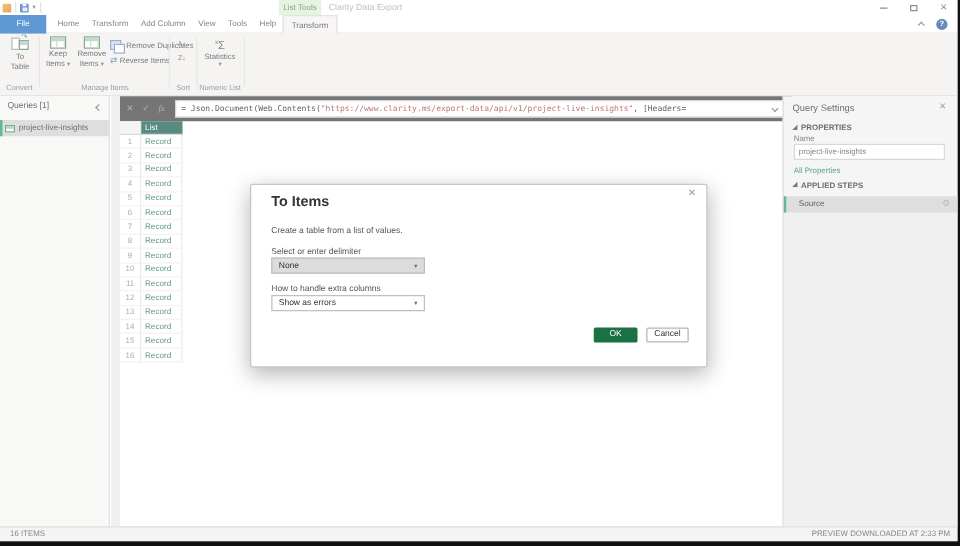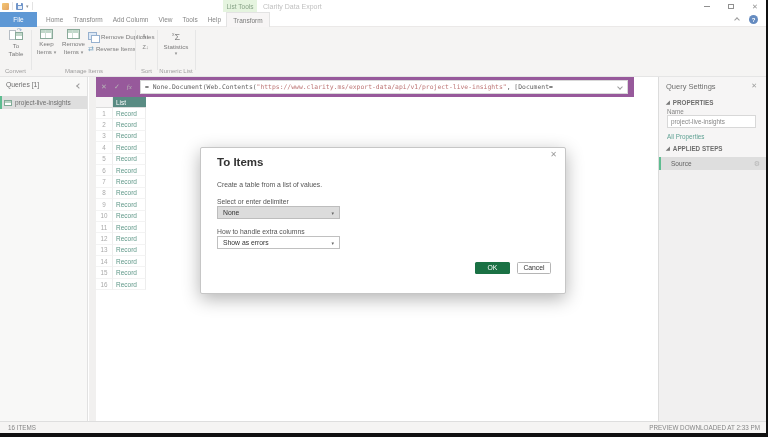--- a/index.html
+++ b/index.html
@@ -65,36 +65,36 @@
   .q-head { position:absolute; left:6px; top:4px; font-size:6.8px; color:#333; }
   .q-collapse { position:absolute; right:6px; top:7px; }
   .q-item { position:absolute; left:0; top:19px; width:100%; height:13px; background:#d2d2d2; display:flex; align-items:center; gap:3px; padding-left:4px; }
   .q-item .selbar { position:absolute; left:0; top:0; width:2px; height:100%; background:#21a366; }
   .mini-tbl { position:relative; width:8px; height:6px; border:1px solid #4f8a6e; background:#fff; }
   .mini-tbl::before { content:""; position:absolute; left:0; top:0; width:100%; height:2px; background:#9fc3ae; }
   .q-item-label { font-size:6.5px; color:#333; }
   .splitter { position:absolute; left:89px; top:77px; width:7px; bottom:12px; background:#eceae9; }
 
   .center { position:absolute; left:96px; top:77px; width:538px; bottom:12px; background:#fff; }
-  .fbar { position:absolute; left:0; top:0; width:100%; height:20px; background:#701a75; }
+  .fbar { position:absolute; left:0; top:0; width:100%; height:20px; background:#404040; }
   .fbar-icons { position:absolute; left:5px; top:0; height:20px; display:flex; align-items:center; gap:7px; color:#9a9a9a; font-size:7px; }
   .fx { font-style:italic; font-family:"Liberation Serif", serif; }
   .finput { position:absolute; left:44px; top:3px; right:6px; height:14px; background:#fff; border:1px solid #c9c9c9; display:flex; align-items:center; padding:0 4px; overflow:hidden; white-space:nowrap; font-family:"DejaVu Sans Mono", monospace; font-size:6.4px; color:#222; }
   .fstr { color:#a33e3e; }
   .fchev { position:absolute; right:12px; top:8px; }
 
   .grid { position:absolute; left:0; top:20px; }
   .g-hrow { display:flex; height:11px; }
   .g-corner { width:17px; background:#f3f2f1; border-right:1px solid #e0e0e0; border-bottom:1px solid #cfcfcf; }
   .g-colhead { width:33px; background:#195f54; color:#fff; font-size:6.5px; display:flex; align-items:center; padding-left:3px; border-bottom:1px solid #cfcfcf; }
   .g-row { display:flex; height:11.4px; }
   .g-num { width:17px; border-right:1px solid #e6e6e6; border-bottom:1px solid #efefef; color:#888; font-size:6.3px; display:flex; align-items:center; justify-content:center; }
   .g-val { width:33px; border-right:1px solid #e6e6e6; border-bottom:1px solid #efefef; color:#1e6e58; font-size:6.5px; display:flex; align-items:center; padding-left:3px; }
 
-  .settings { position:absolute; right:0; top:77px; width:108px; bottom:12px; background:#f3f2f1; border-left:1px solid #cfcfcf; }
+  .settings { position:absolute; right:0; top:77px; width:140px; bottom:12px; background:#f3f2f1; border-left:1px solid #cfcfcf; }
   .s-title { position:absolute; left:7px; top:5px; font-size:7.5px; color:#333; }
   .s-close { position:absolute; right:9px; top:5px; font-size:7px; color:#777; line-height:1; }
   .s-sec { position:absolute; left:7px; display:flex; align-items:center; gap:3px; font-size:6.3px; font-weight:bold; color:#333; }
   .tri { font-size:5px; color:#444; line-height:1; }
   .s-label { position:absolute; left:8px; font-size:6.3px; color:#555; }
   .s-input { position:absolute; left:8px; right:10px; top:38px; height:13px; background:#fff; border:1px solid #c9c9c9; display:flex; align-items:center; padding-left:3px; font-size:6.3px; color:#555; }
   .s-link { position:absolute; left:8px; top:56px; font-size:6.3px; color:#1d7a68; }
   .steps-area { position:absolute; left:0; top:80px; width:100%; bottom:0; background:#ecebea; }
   .step-row { position:relative; width:100%; height:13px; background:#d2d2d2; display:flex; align-items:center; }
   .step-row .selbar { position:absolute; left:0; top:0; width:2px; height:100%; background:#21a366; }
@@ -227,23 +227,23 @@
     <div class="splitter"></div>
 
     <div class="center">
       <div class="fbar">
         <div class="fbar-icons">
           <span>✕</span>
           <span>✓</span>
           <span class="fx">fx</span>
         </div>
         <div class="finput">
-          <span>= None.Document(Web.Contents(</span>
+          <span>= Json.Document(Web.Contents(</span>
             <span class="fstr">"https://www.clarity.ms/export-data/api/v1/project-live-insights"</span>
-            <span>, [Document=</span>
+            <span>, [Headers=</span>
         </div>
         <span class="fchev chev down"></span>
       </div>
       <div class="grid">
         <div class="g-hrow">
           <div class="g-corner"></div>
           <div class="g-colhead">List</div>
         </div>
         <div id="grid-rows">
             <div class="g-row">

